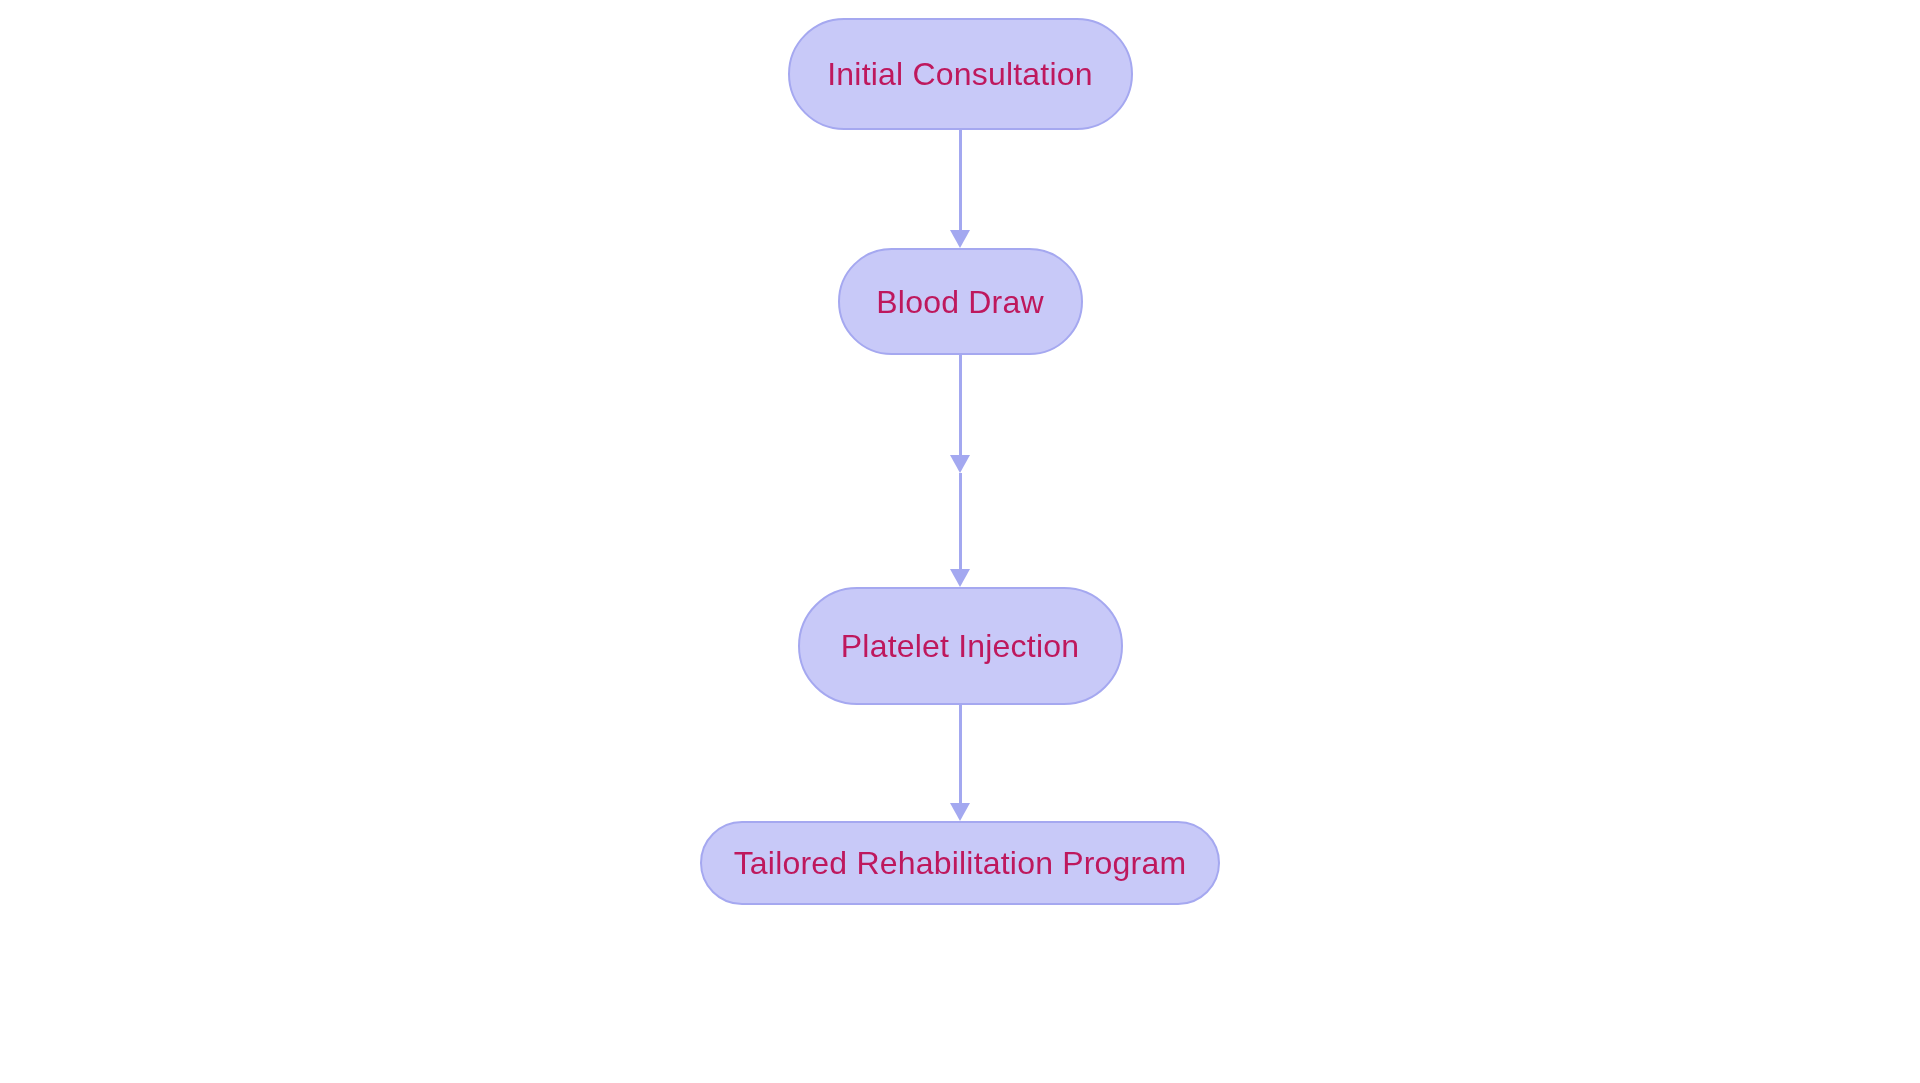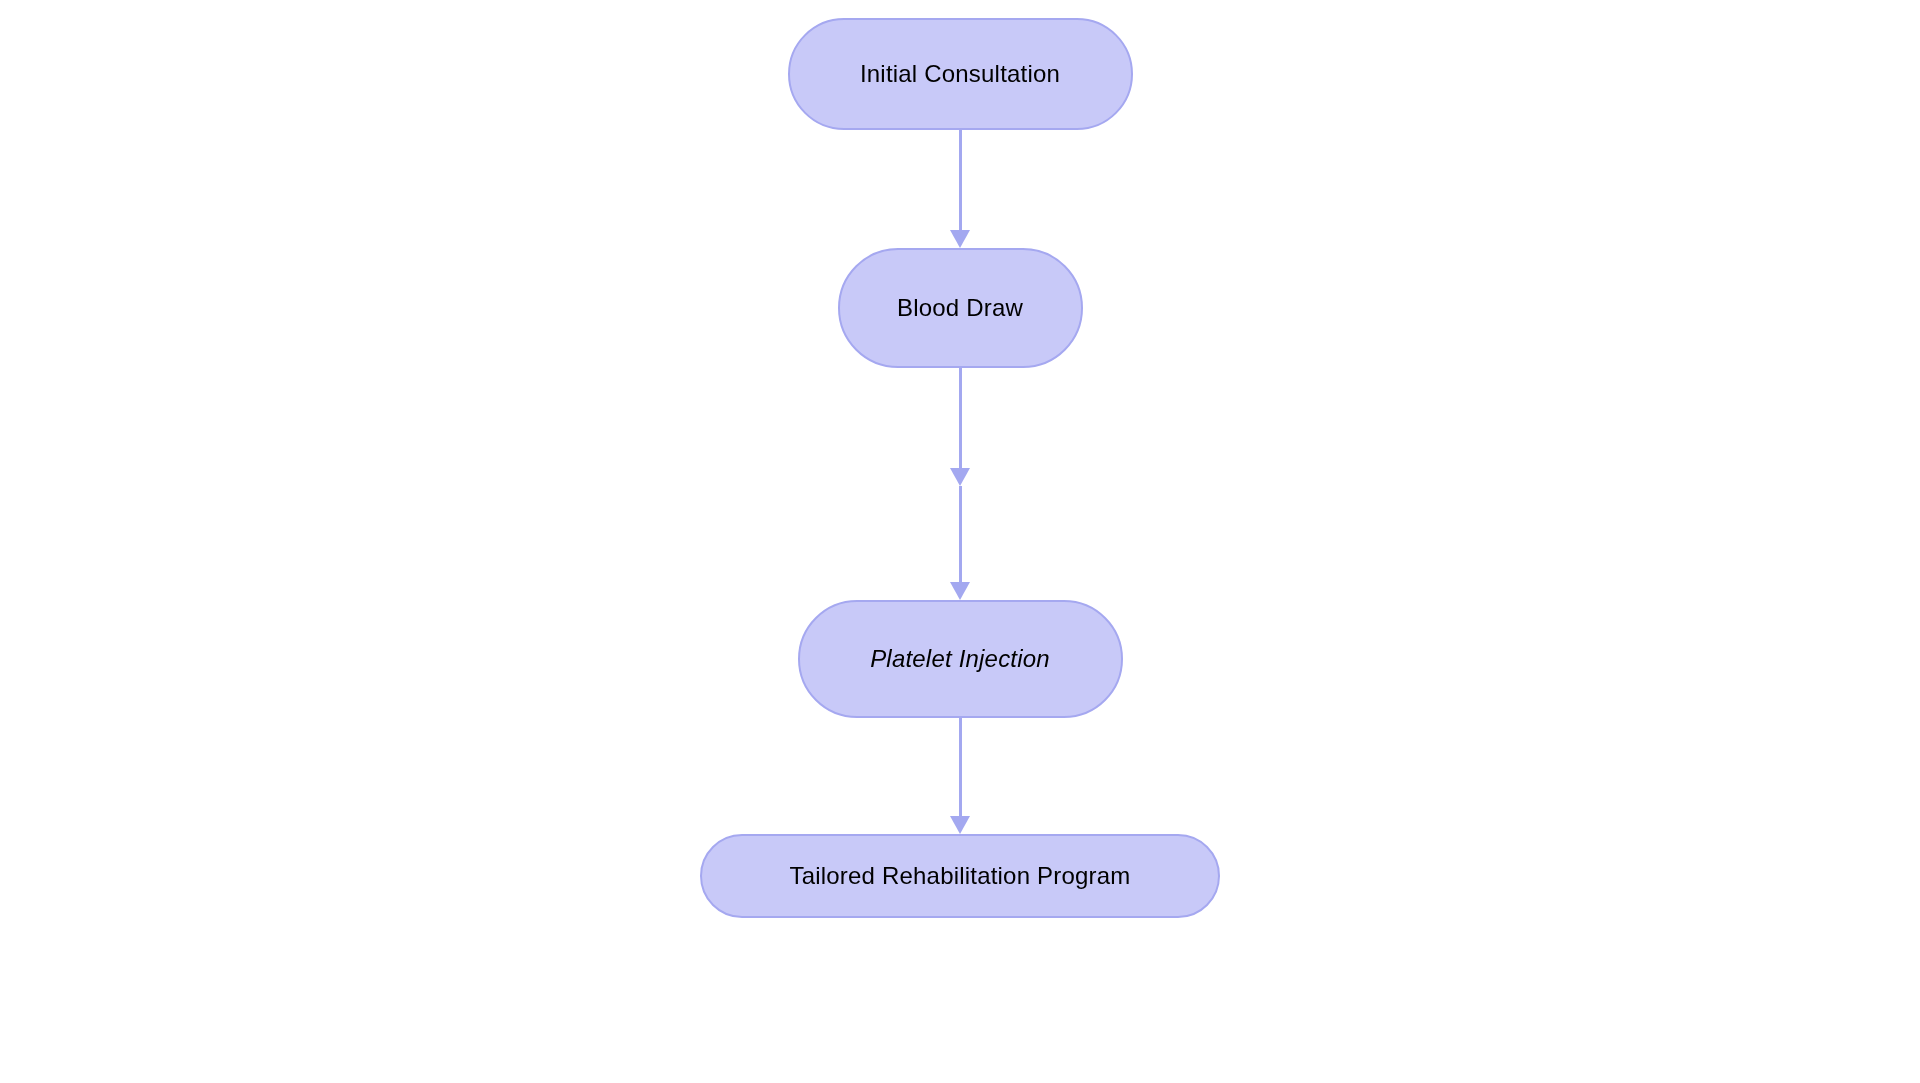--- a/index.html
+++ b/index.html
@@ -46,30 +46,30 @@
     font-size: 28px;
     font-weight: 400;
     letter-spacing: 0.2px;
     white-space: nowrap;
     flex: none;
   }
 
   .node-label {
     display: block;
     line-height: 1;
-    color: #000000;
-    font-size: 24px;
+    color: #be185d;
+    font-size: 32px;
     padding: 0 6px;
   }
 
   
   .node-0 { width: 345px; height: 112px; border-radius: 56px; margin-top: 18px; }
-  .node-1 { width: 245px; height: 120px; border-radius: 60px; }
+  .node-1 { width: 245px; height: 107px; border-radius: 60px; }
   .node-2 { width: 355px; height: 118px; border-radius: 59px; }
-  .node-3 { width: 325px; height: 118px; border-radius: 59px; font-style: italic; }
+  .node-3 { width: 325px; height: 118px; border-radius: 59px; }
   .node-4 { width: 520px; height: 84px; border-radius: 60px; }
 
   
   .connector {
     position: relative;
     width: 30px;
     flex: none;
     display: flex;
     flex-direction: column;
     align-items: center;

